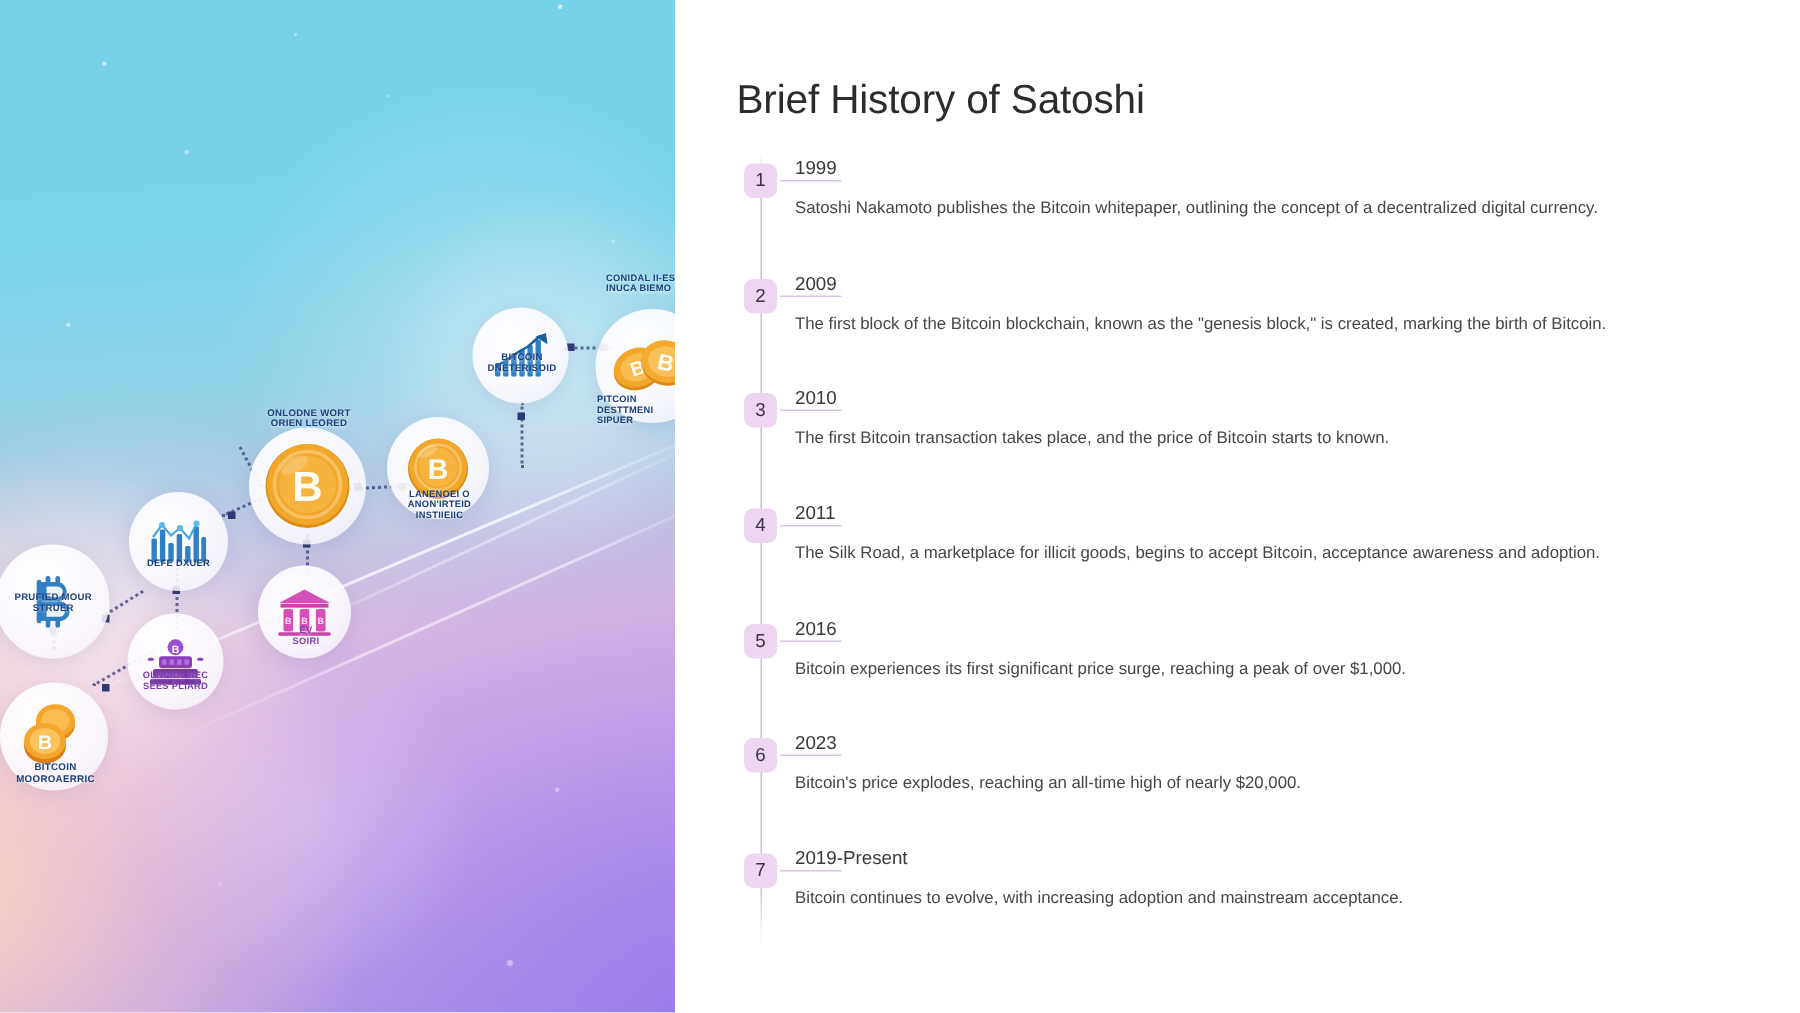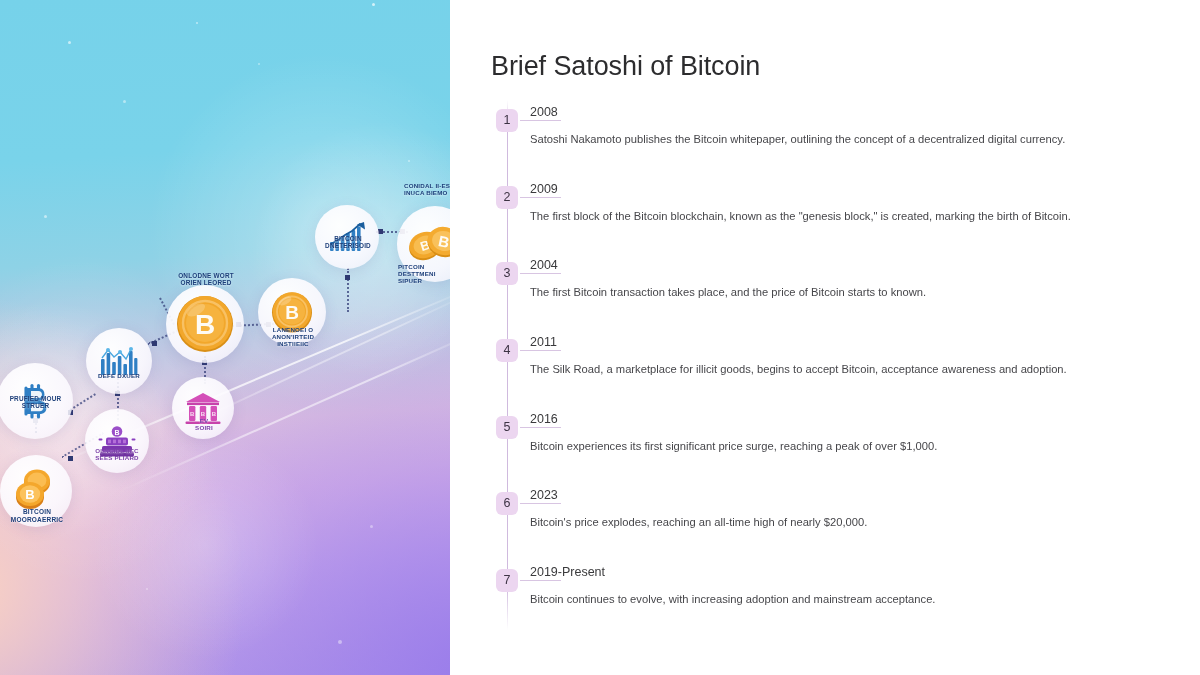--- a/index.html
+++ b/index.html
@@ -374,43 +374,43 @@
 DESTTMENI
 SIPUER</div>
 
     <div class="nlabel" style="left:404px; top:182px; width:74px; font-size:6.2px; text-align:left;">CONIDAL II-ES
 INUCA BIEMO</div>
 
   </div>
 
   <div class="content">
 
-    <h1 class="page-title">Brief Satoshi of Bitcoin</h1>
+    <h1 class="page-title">Brief History of Satoshi</h1>
 
     <div class="timeline">
       <div class="rail"></div>
 
       <div class="tl-item" style="top:9px;">
         <div class="badge">1</div>
         <div class="stub"></div>
-        <div class="tl-year">2008</div>
+        <div class="tl-year">1999</div>
         <div class="tl-desc">Satoshi Nakamoto publishes the Bitcoin whitepaper, outlining the concept of a decentralized digital currency.</div>
       </div>
 
       <div class="tl-item" style="top:86px;">
         <div class="badge">2</div>
         <div class="stub"></div>
         <div class="tl-year">2009</div>
         <div class="tl-desc">The first block of the Bitcoin blockchain, known as the "genesis block," is created, marking the birth of Bitcoin.</div>
       </div>
 
       <div class="tl-item" style="top:162px;">
         <div class="badge">3</div>
         <div class="stub"></div>
-        <div class="tl-year">2004</div>
+        <div class="tl-year">2010</div>
         <div class="tl-desc">The first Bitcoin transaction takes place, and the price of Bitcoin starts to known.</div>
       </div>
 
       <div class="tl-item" style="top:239px;">
         <div class="badge">4</div>
         <div class="stub"></div>
         <div class="tl-year">2011</div>
         <div class="tl-desc">The Silk Road, a marketplace for illicit goods, begins to accept Bitcoin, acceptance awareness and adoption.</div>
       </div>
 

